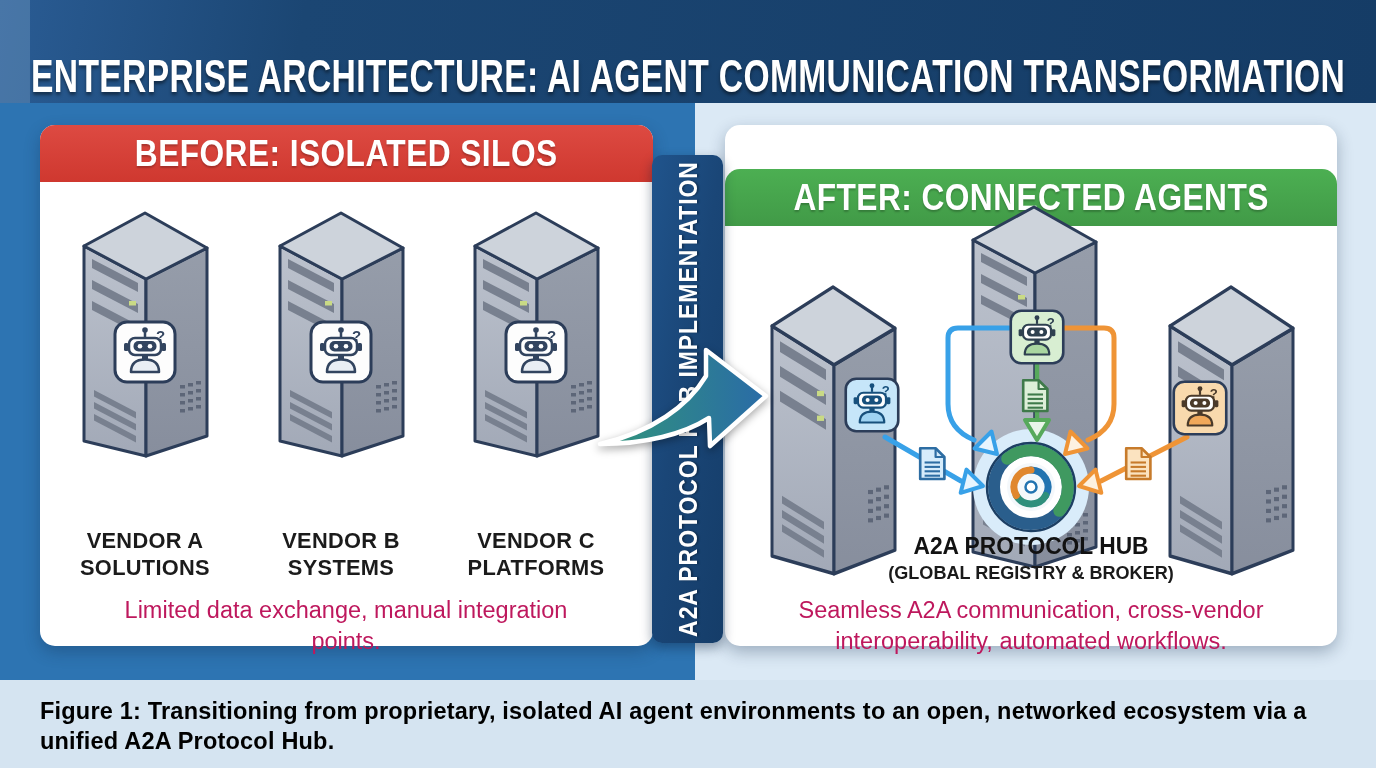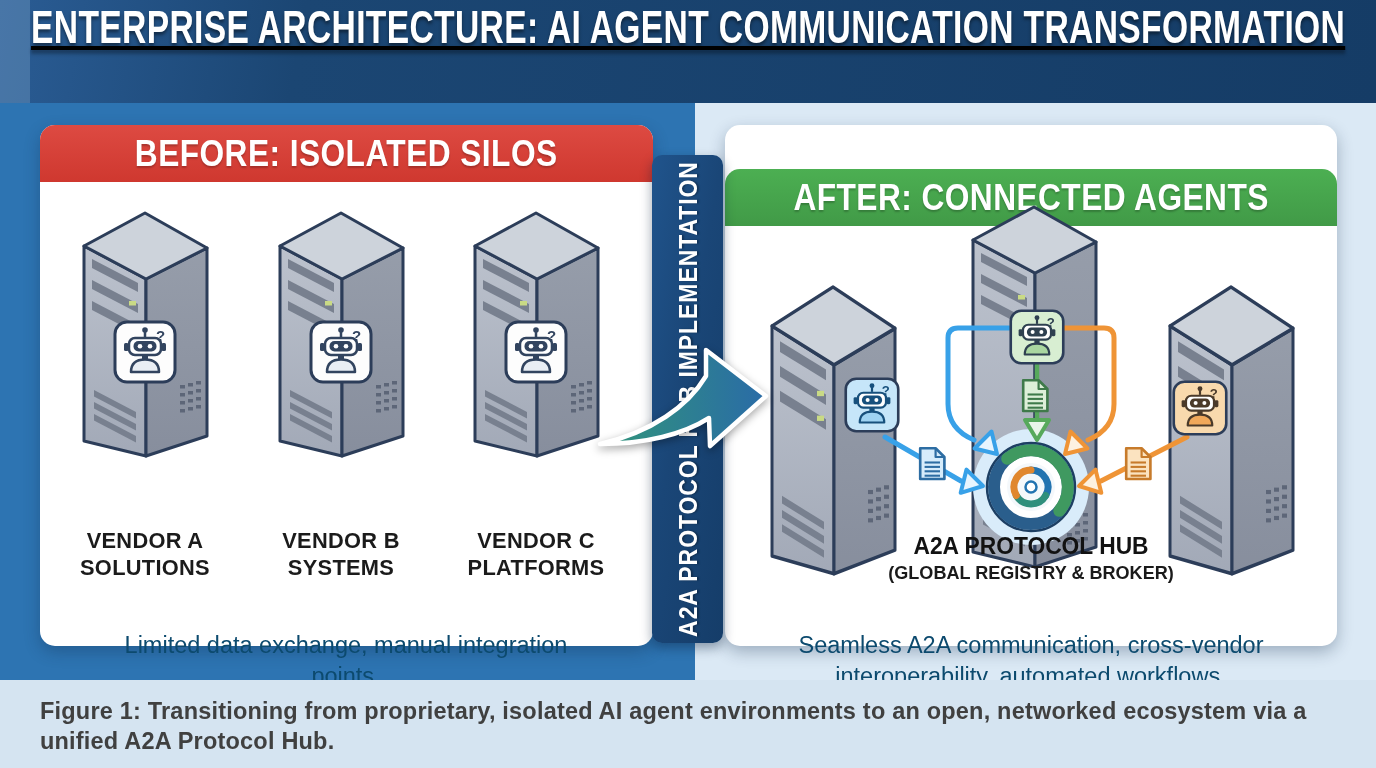--- a/index.html
+++ b/index.html
@@ -1,51 +1,51 @@
 <!DOCTYPE html>
 <html><head>
 <meta charset="utf-8">
 <style>
   html,body{margin:0;padding:0;background:#dbe9f5;font-family:"Liberation Sans",sans-serif;}
   .stage{position:relative;width:1376px;height:768px;overflow:hidden;background:#dbe9f5;}
 
   
   .title-banner{position:absolute;left:0;top:0;width:1376px;height:103px;
     background:linear-gradient(100deg,#2a5c94 0%,#1b4673 22%,#153c66 100%);
-    display:flex;align-items:flex-start;justify-content:center;text-decoration:underline;}
+    display:flex;align-items:flex-end;justify-content:center;}
   .title-banner .edge{position:absolute;left:0;top:0;width:30px;height:103px;background:rgba(150,185,220,.28);}
   .title-text{white-space:nowrap;color:#fff;font-weight:700;font-size:46px;letter-spacing:.5px;
     transform:scaleX(.73);transform-origin:center;text-shadow:0 3px 4px rgba(0,0,0,.45);}
 
   
   .bg-left{position:absolute;left:0;top:103px;width:695px;height:577px;background:#2d74b2;}
   .bg-right{position:absolute;left:695px;top:103px;width:681px;height:665px;background:#dbe9f5;}
   .caption-area{position:absolute;left:0;top:680px;width:1376px;height:88px;background:#d5e4f1;}
-  .caption-text{position:absolute;left:40px;top:16px;width:1310px;color:#404040;font-size:23.5px;
+  .caption-text{position:absolute;left:40px;top:16px;width:1310px;color:#000000;font-size:23.5px;
     font-weight:600;line-height:30px;letter-spacing:.2px;}
 
   
   .panel{position:absolute;top:125px;height:521px;background:#fff;border-radius:15px;
     box-shadow:0 6px 16px rgba(15,40,70,.30);}
   .panel.before{left:40px;width:613px;}
   .panel.after{left:725px;width:612px;}
   .panel-header{height:57px;border-radius:15px 15px 0 0;display:flex;align-items:center;justify-content:center;}
   .panel-header.red{background:linear-gradient(#dd4a42,#cf382f);}
   .panel-header.green{background:linear-gradient(#4caf52,#419a47);margin-top:44px;}
   .panel-header-text{white-space:nowrap;color:#fff;font-weight:700;font-size:36px;letter-spacing:.5px;
     transform:scaleX(.88);text-shadow:0 2px 2px rgba(0,0,0,.22);}
   .panel-scene{position:absolute;left:0;top:57px;}
 
   .vendor-label{position:absolute;width:220px;text-align:center;font-weight:700;font-size:22.5px;
     line-height:27px;color:#1b1b1b;letter-spacing:.3px;transform:scaleX(.97);}
   .vendor-label.v1{left:-5px;top:402px;}
   .vendor-label.v2{left:191px;top:402px;}
   .vendor-label.v3{left:386px;top:402px;}
   .panel-desc{position:absolute;left:56px;top:470px;width:500px;text-align:center;
-    font-size:23.5px;line-height:31px;color:#0c4a6e;margin-top:35px;}
+    font-size:23.5px;line-height:31px;color:#be185d;}
   .hub-title{position:absolute;left:106px;top:408px;width:400px;text-align:center;
     font-weight:700;font-size:23.5px;color:#121212;transform:scaleX(.97);}
   .hub-subtitle{position:absolute;left:106px;top:437px;width:400px;text-align:center;
     font-weight:700;font-size:19px;color:#1a1a1a;transform:scaleX(.95);}
 
   
   .v-banner{position:absolute;left:652px;top:155px;width:71px;height:488px;border-radius:10px;
     background:linear-gradient(100deg,#20548c,#1a4677 45%,#153d69);
     box-shadow:0 5px 12px rgba(8,28,55,.40);}
   .v-banner-text{position:absolute;left:50%;top:50%;white-space:nowrap;color:#fff;font-weight:700;

